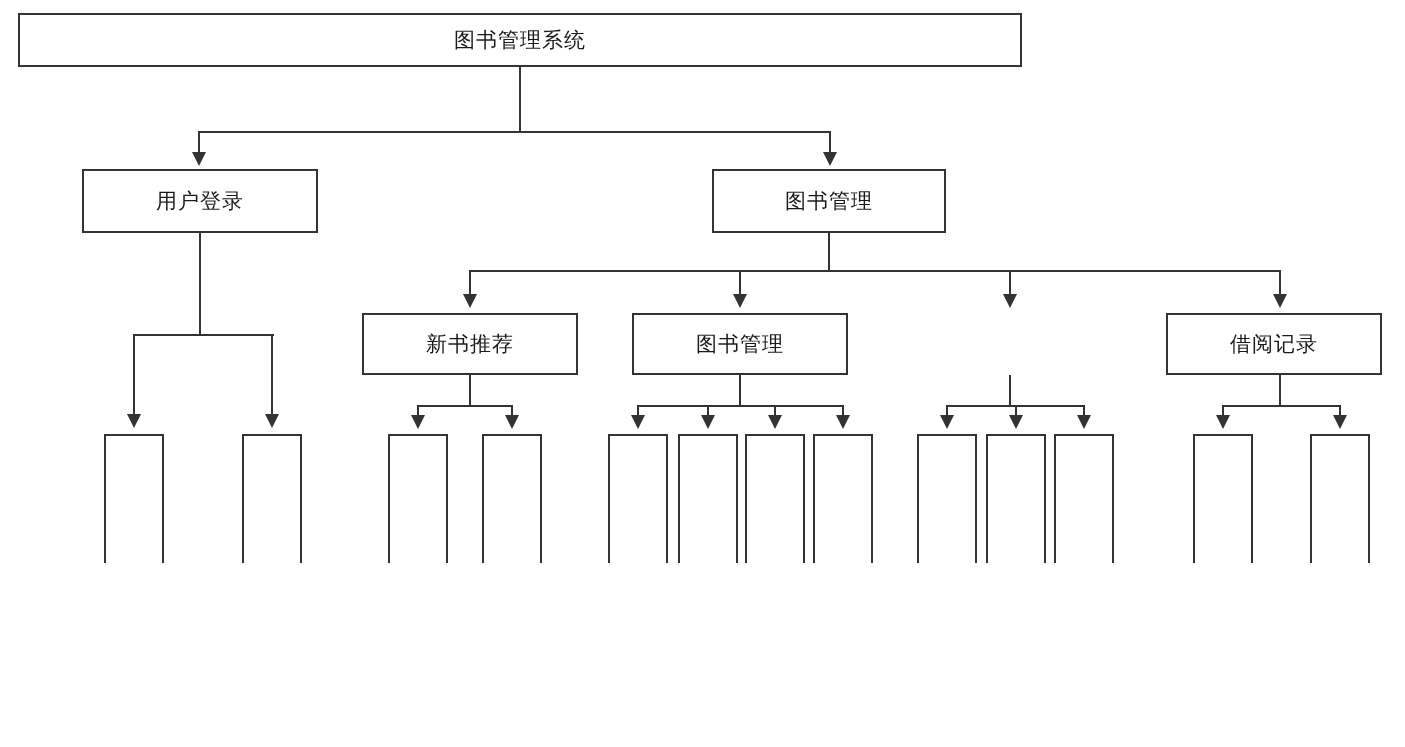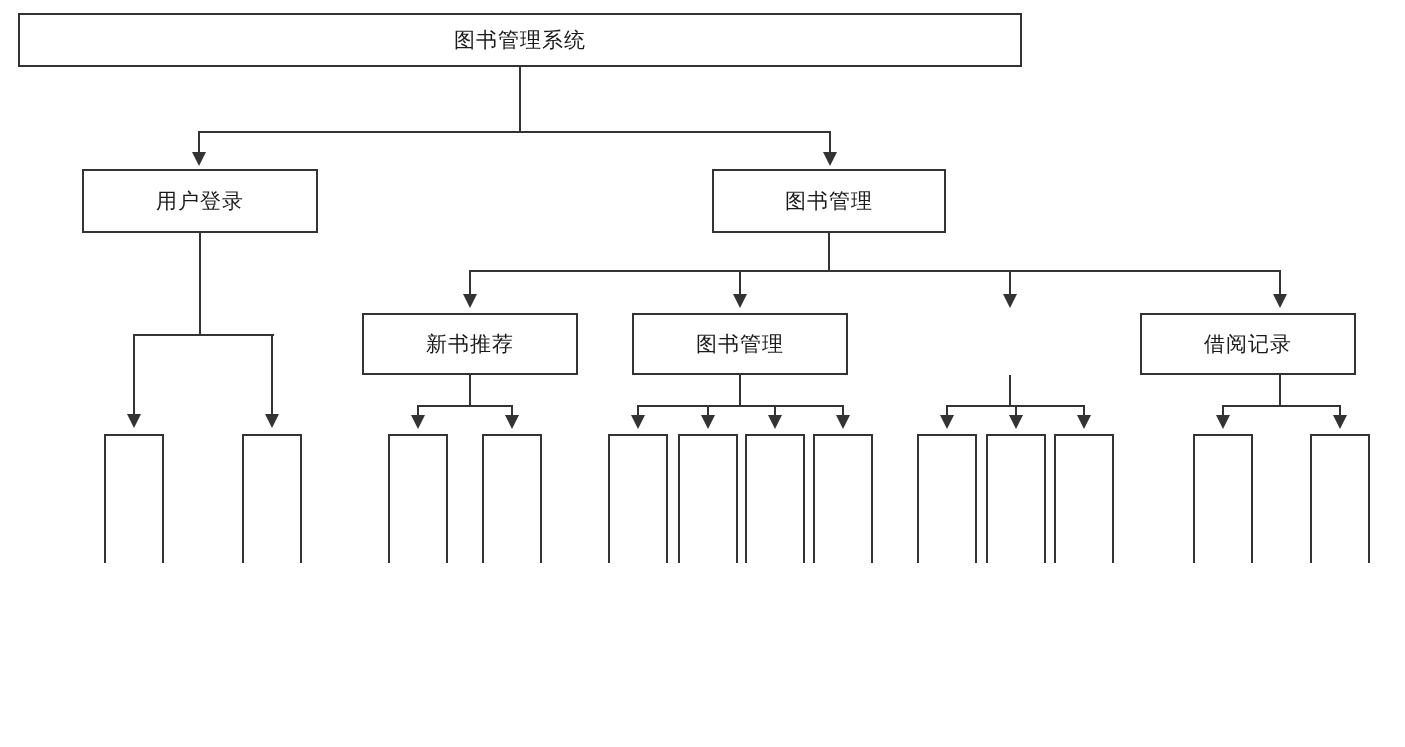--- a/index.html
+++ b/index.html
@@ -78,21 +78,21 @@
   <div class="node horiz" style="left: 712px; top: 169px; width: 234px; height: 64px;">
     <span>图书管理</span>
   </div>
 
   <div class="node horiz" style="left: 362px; top: 313px; width: 216px; height: 62px;">
     <span>新书推荐</span>
   </div>
   <div class="node horiz" style="left: 632px; top: 313px; width: 216px; height: 62px;">
     <span>图书管理</span>
   </div>
-  <div class="node horiz" style="left: 1140px; top: 313px; width: 216px; height: 62px;">
+  <div class="node horiz" style="left: 1166px; top: 313px; width: 216px; height: 62px;">
     <span>借阅记录</span>
   </div>
 
   <div class="node vert" style="left: 104px; top: 434px; width: 60px; height: 301px;">
     <span>用户登录</span>
   </div>
   <div class="node vert" style="left: 242px; top: 434px; width: 60px; height: 301px;">
     <span>注销登录</span>
   </div>
   <div class="node vert" style="left: 388px; top: 434px; width: 60px; height: 301px;">

